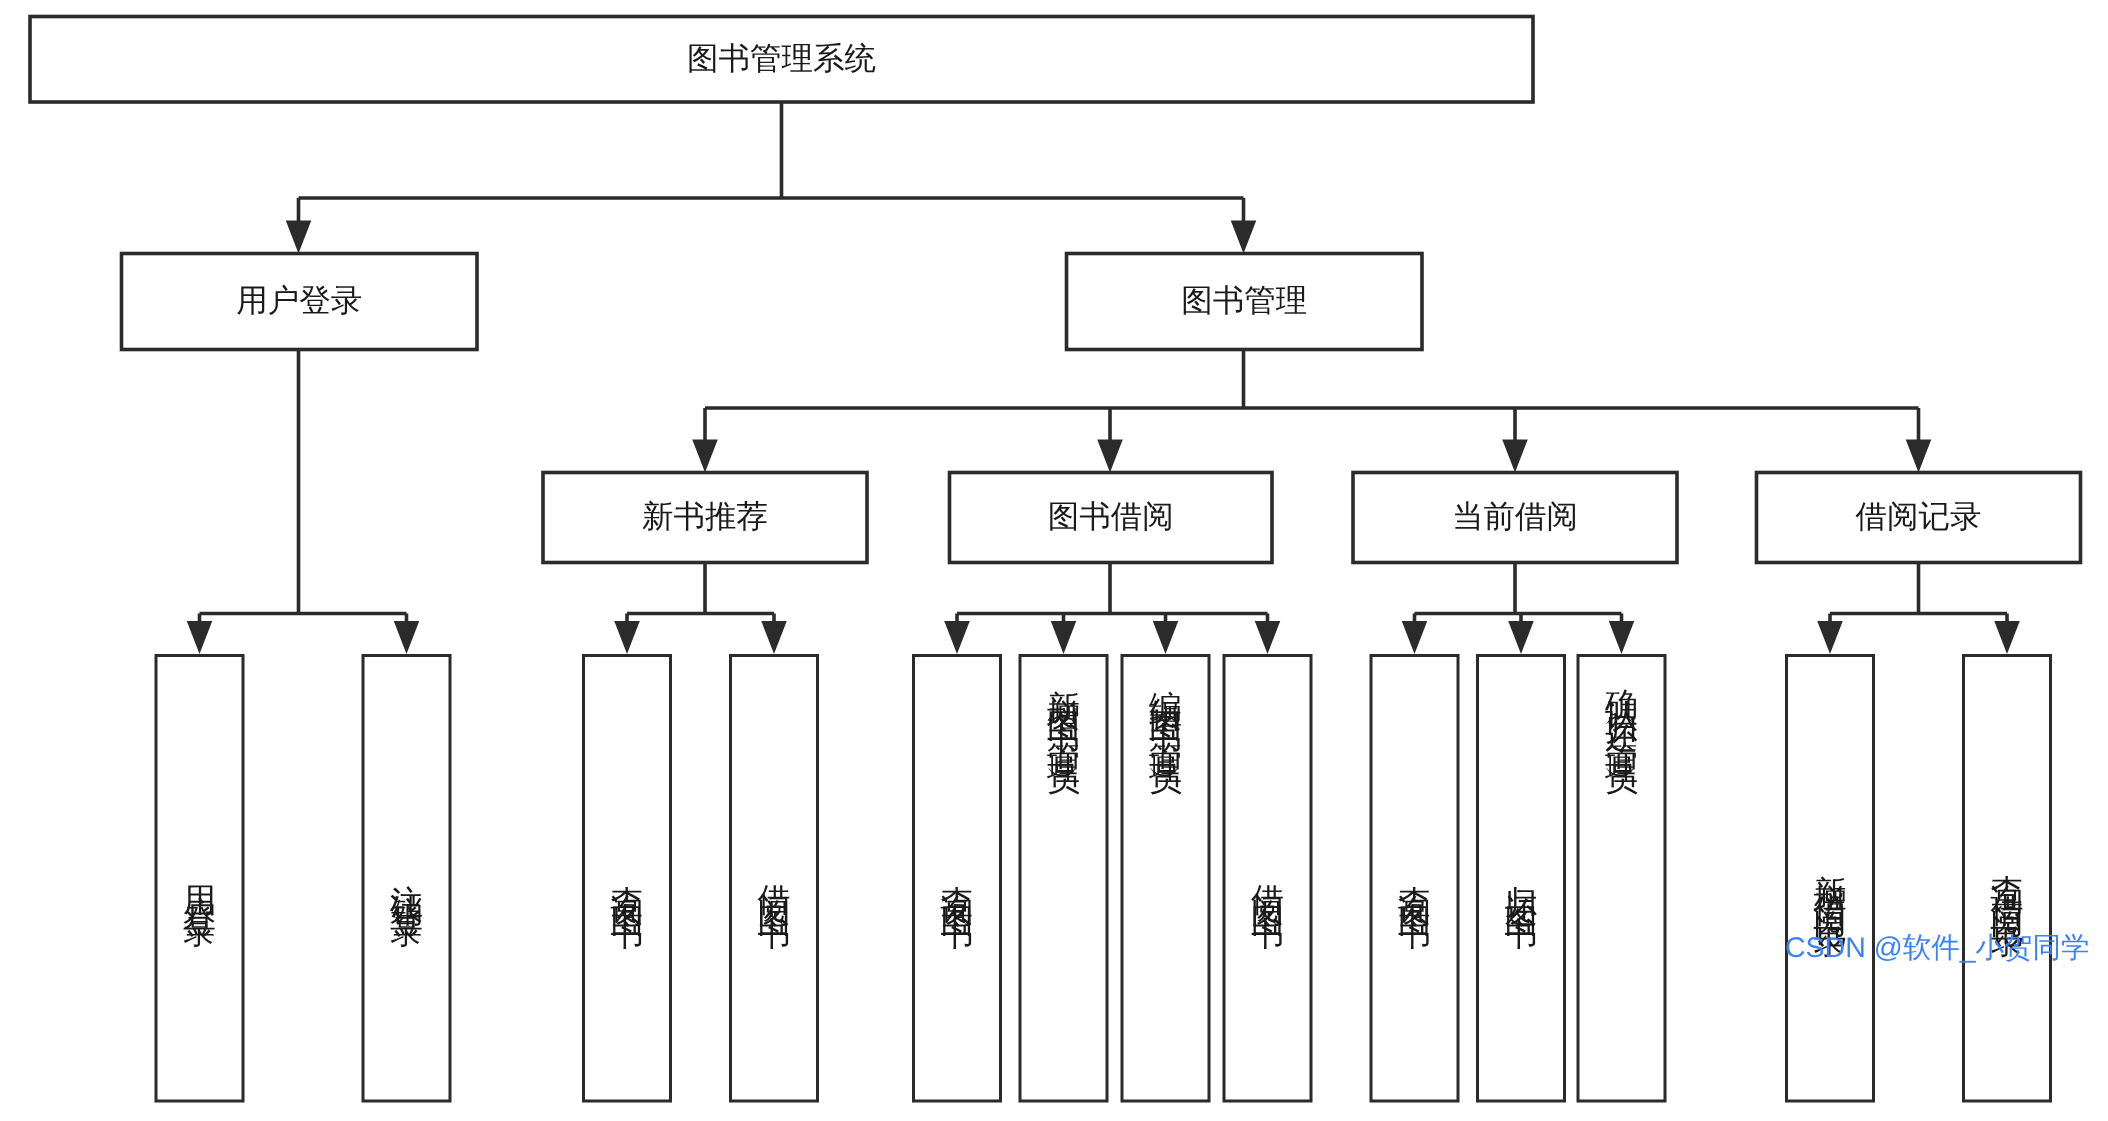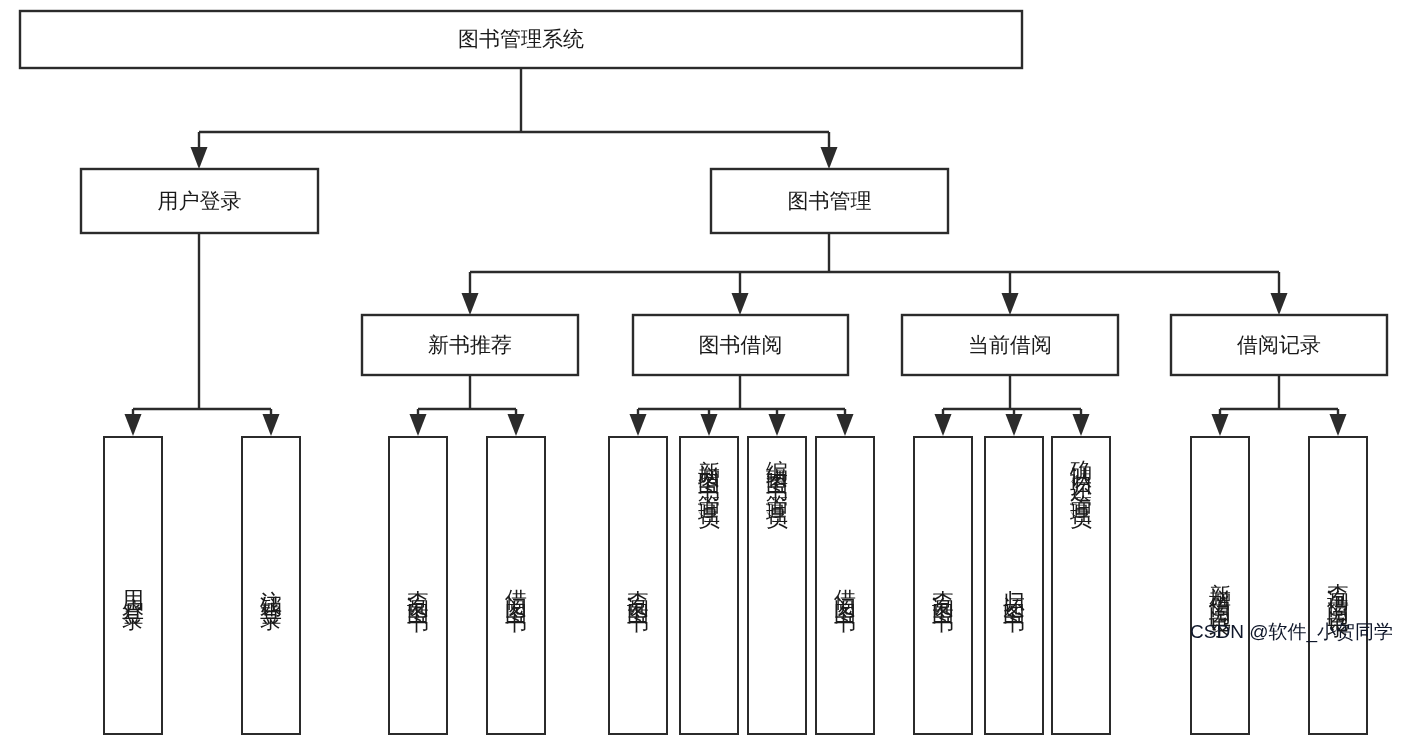--- a/index.html
+++ b/index.html
@@ -73,21 +73,21 @@
   }
   .vert-node.center-text .vert-text {
     padding-top: 0;
   }
   #watermark {
     position: absolute;
     right: 12px;
     bottom: 6px;
     font-family: "Liberation Sans", "DejaVu Sans", sans-serif;
     font-size: 19px;
-    color: #0f172a;
+    color: #3b82f6;
     white-space: nowrap;
     pointer-events: none;
   }
 </style>
 </head>
 <body>
 
 <div id="diagram-root">
   <svg class="diagram-svg" viewBox="0 0 1405 747">
     <defs>

